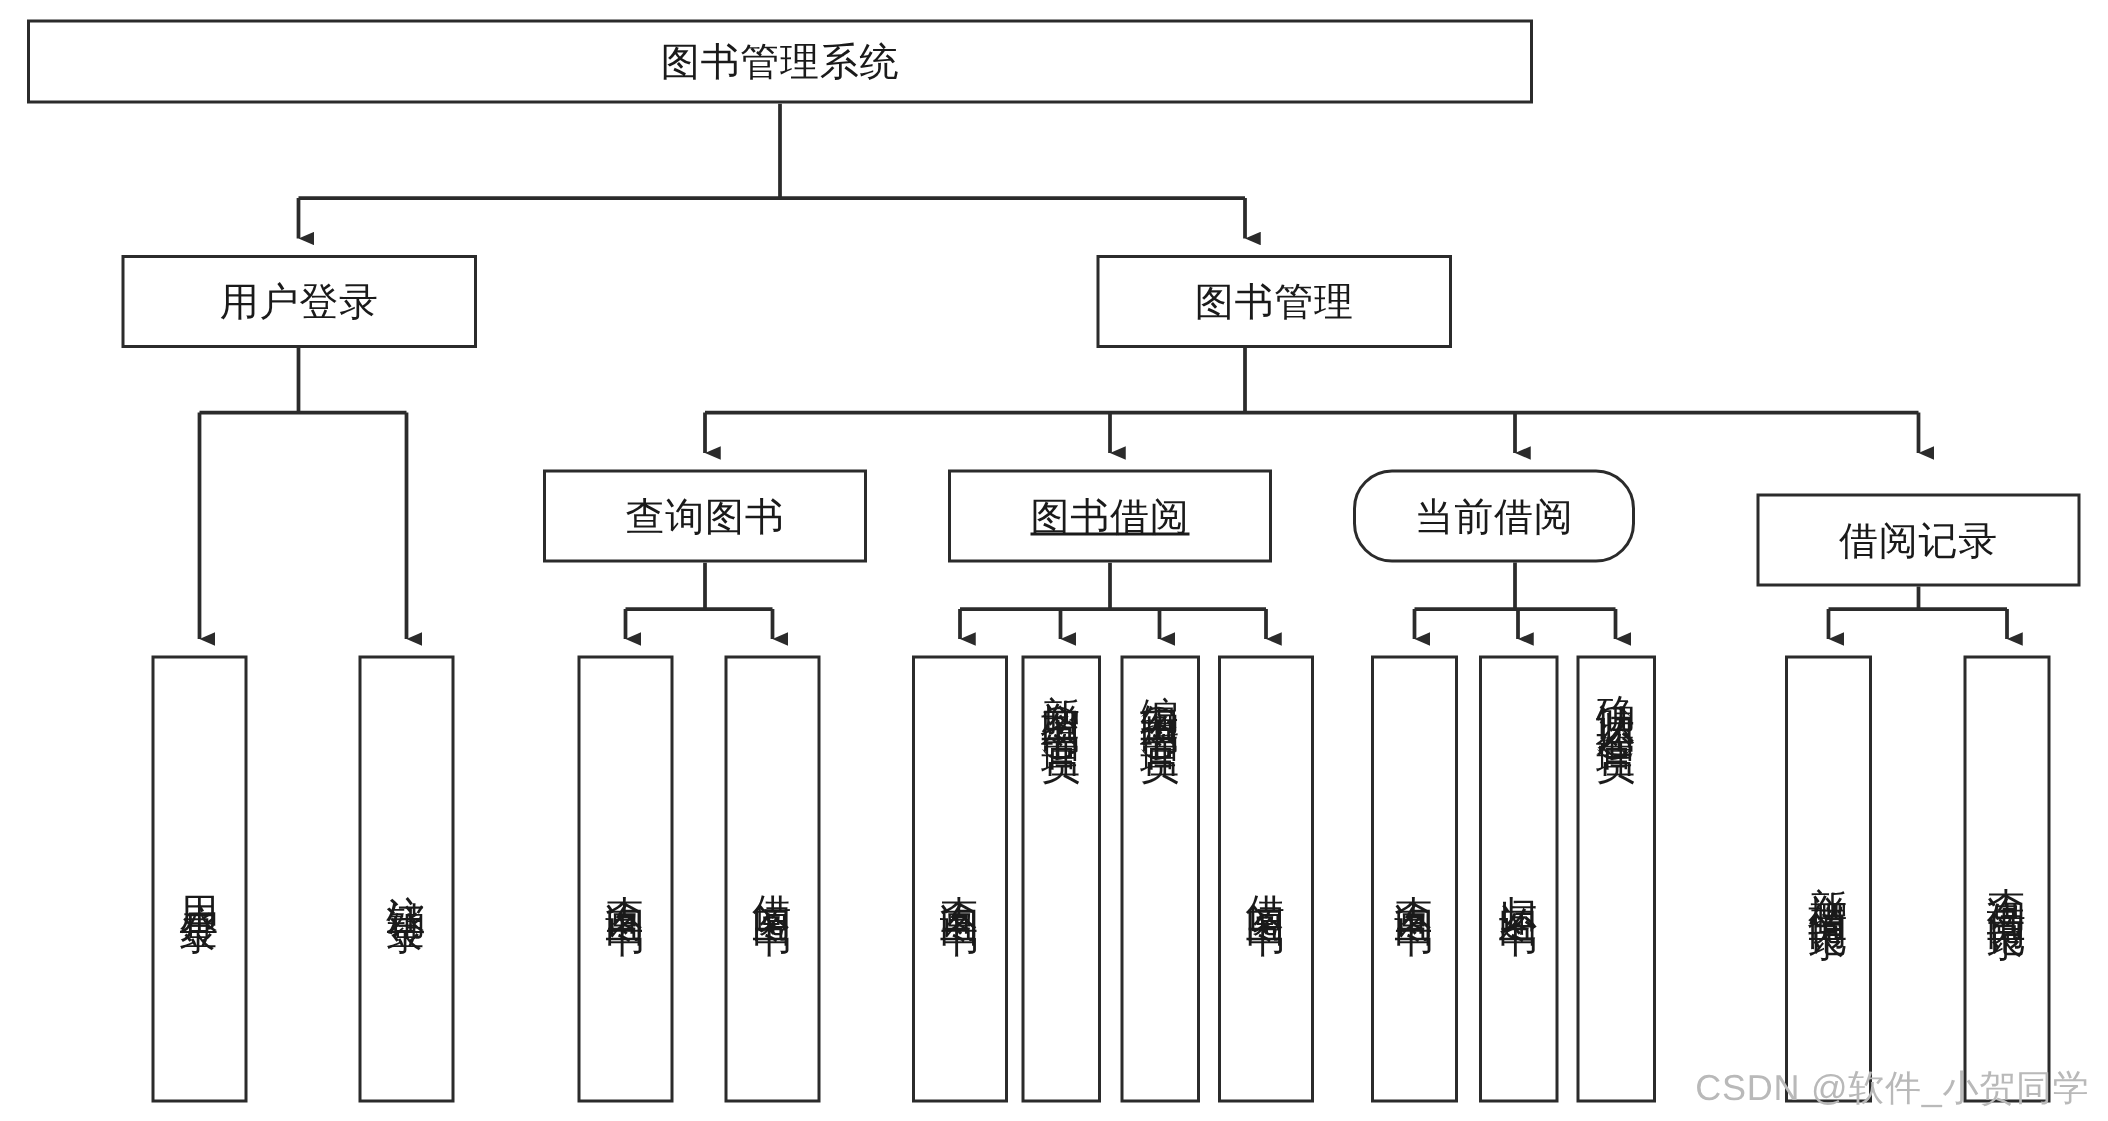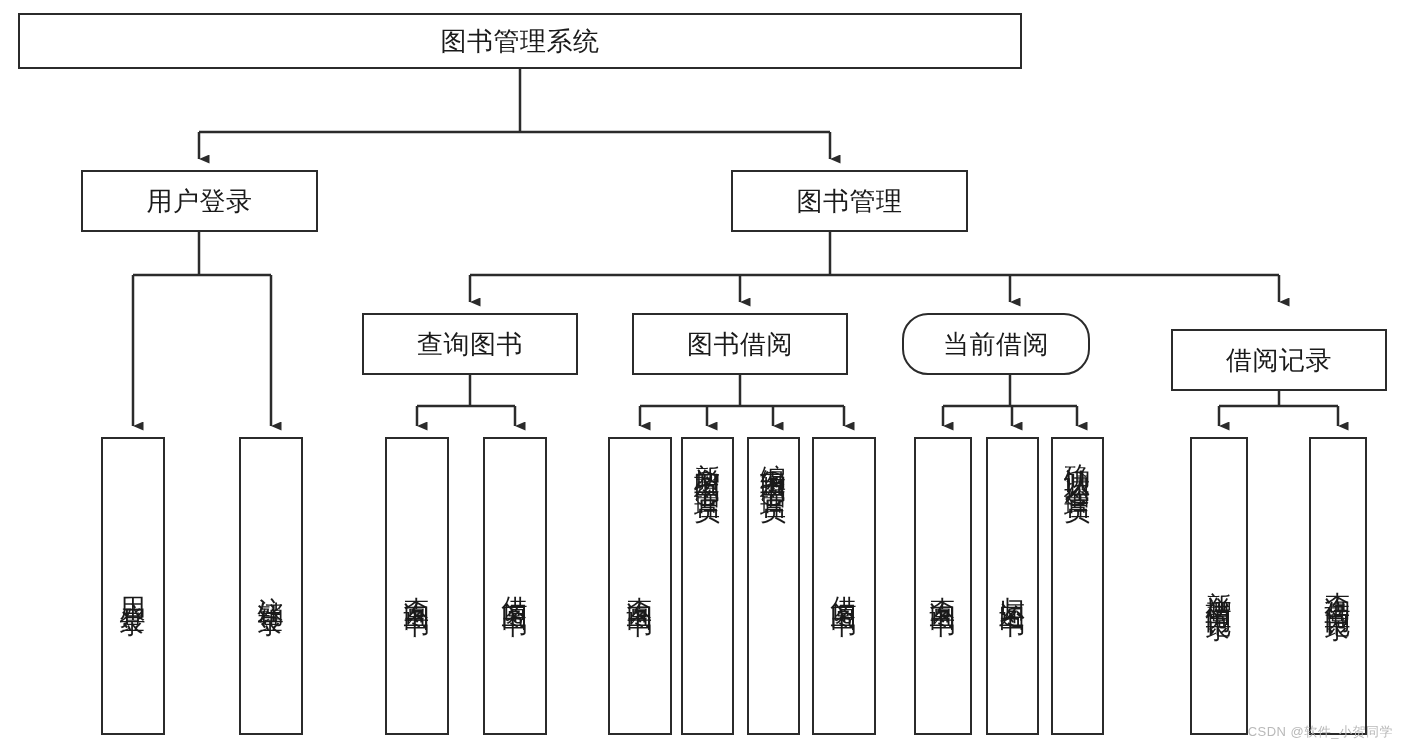--- a/index.html
+++ b/index.html
@@ -56,21 +56,21 @@
     line-height: 1;
   }
   .node.vertical.top-aligned {
     align-items: flex-start;
     padding-top: 4px;
   }
   #watermark {
     position: absolute;
     right: 12px;
     bottom: 6px;
-    font-size: 13px;
+    font-size: 24px;
     color: #b9b9b9;
     letter-spacing: 0.5px;
     white-space: nowrap;
     pointer-events: none;
   }
 </style>
 </head>
 <body>
 
 <div id="diagram-root">
@@ -132,21 +132,21 @@
       </div>
       <div class="node horizontal" style="left: 81px; top: 170px; width: 237px; height: 62px;">
         <span class="node-label">用户登录</span>
       </div>
       <div class="node horizontal" style="left: 711px; top: 170px; width: 237px; height: 62px; margin-left: 20px;">
         <span class="node-label">图书管理</span>
       </div>
       <div class="node horizontal" style="left: 362px; top: 313px; width: 216px; height: 62px;">
         <span class="node-label">查询图书</span>
       </div>
-      <div class="node horizontal" style="left: 632px; top: 313px; width: 216px; height: 62px;">
+      <div class="node horizontal" style="left: 632px; top: 313px; width: 216px; height: 62px; text-decoration: underline;">
         <span class="node-label">图书借阅</span>
       </div>
       <div class="node horizontal" style="left: 902px; top: 313px; width: 188px; height: 62px; border-radius: 26px;">
         <span class="node-label">当前借阅</span>
       </div>
       <div class="node horizontal" style="left: 1171px; top: 313px; width: 216px; height: 62px; margin-top: 16px;">
         <span class="node-label">借阅记录</span>
       </div>
       <div class="node vertical" style="left: 101px; top: 437px; width: 64px; height: 298px;">
         <span class="node-label">用户登录</span>

